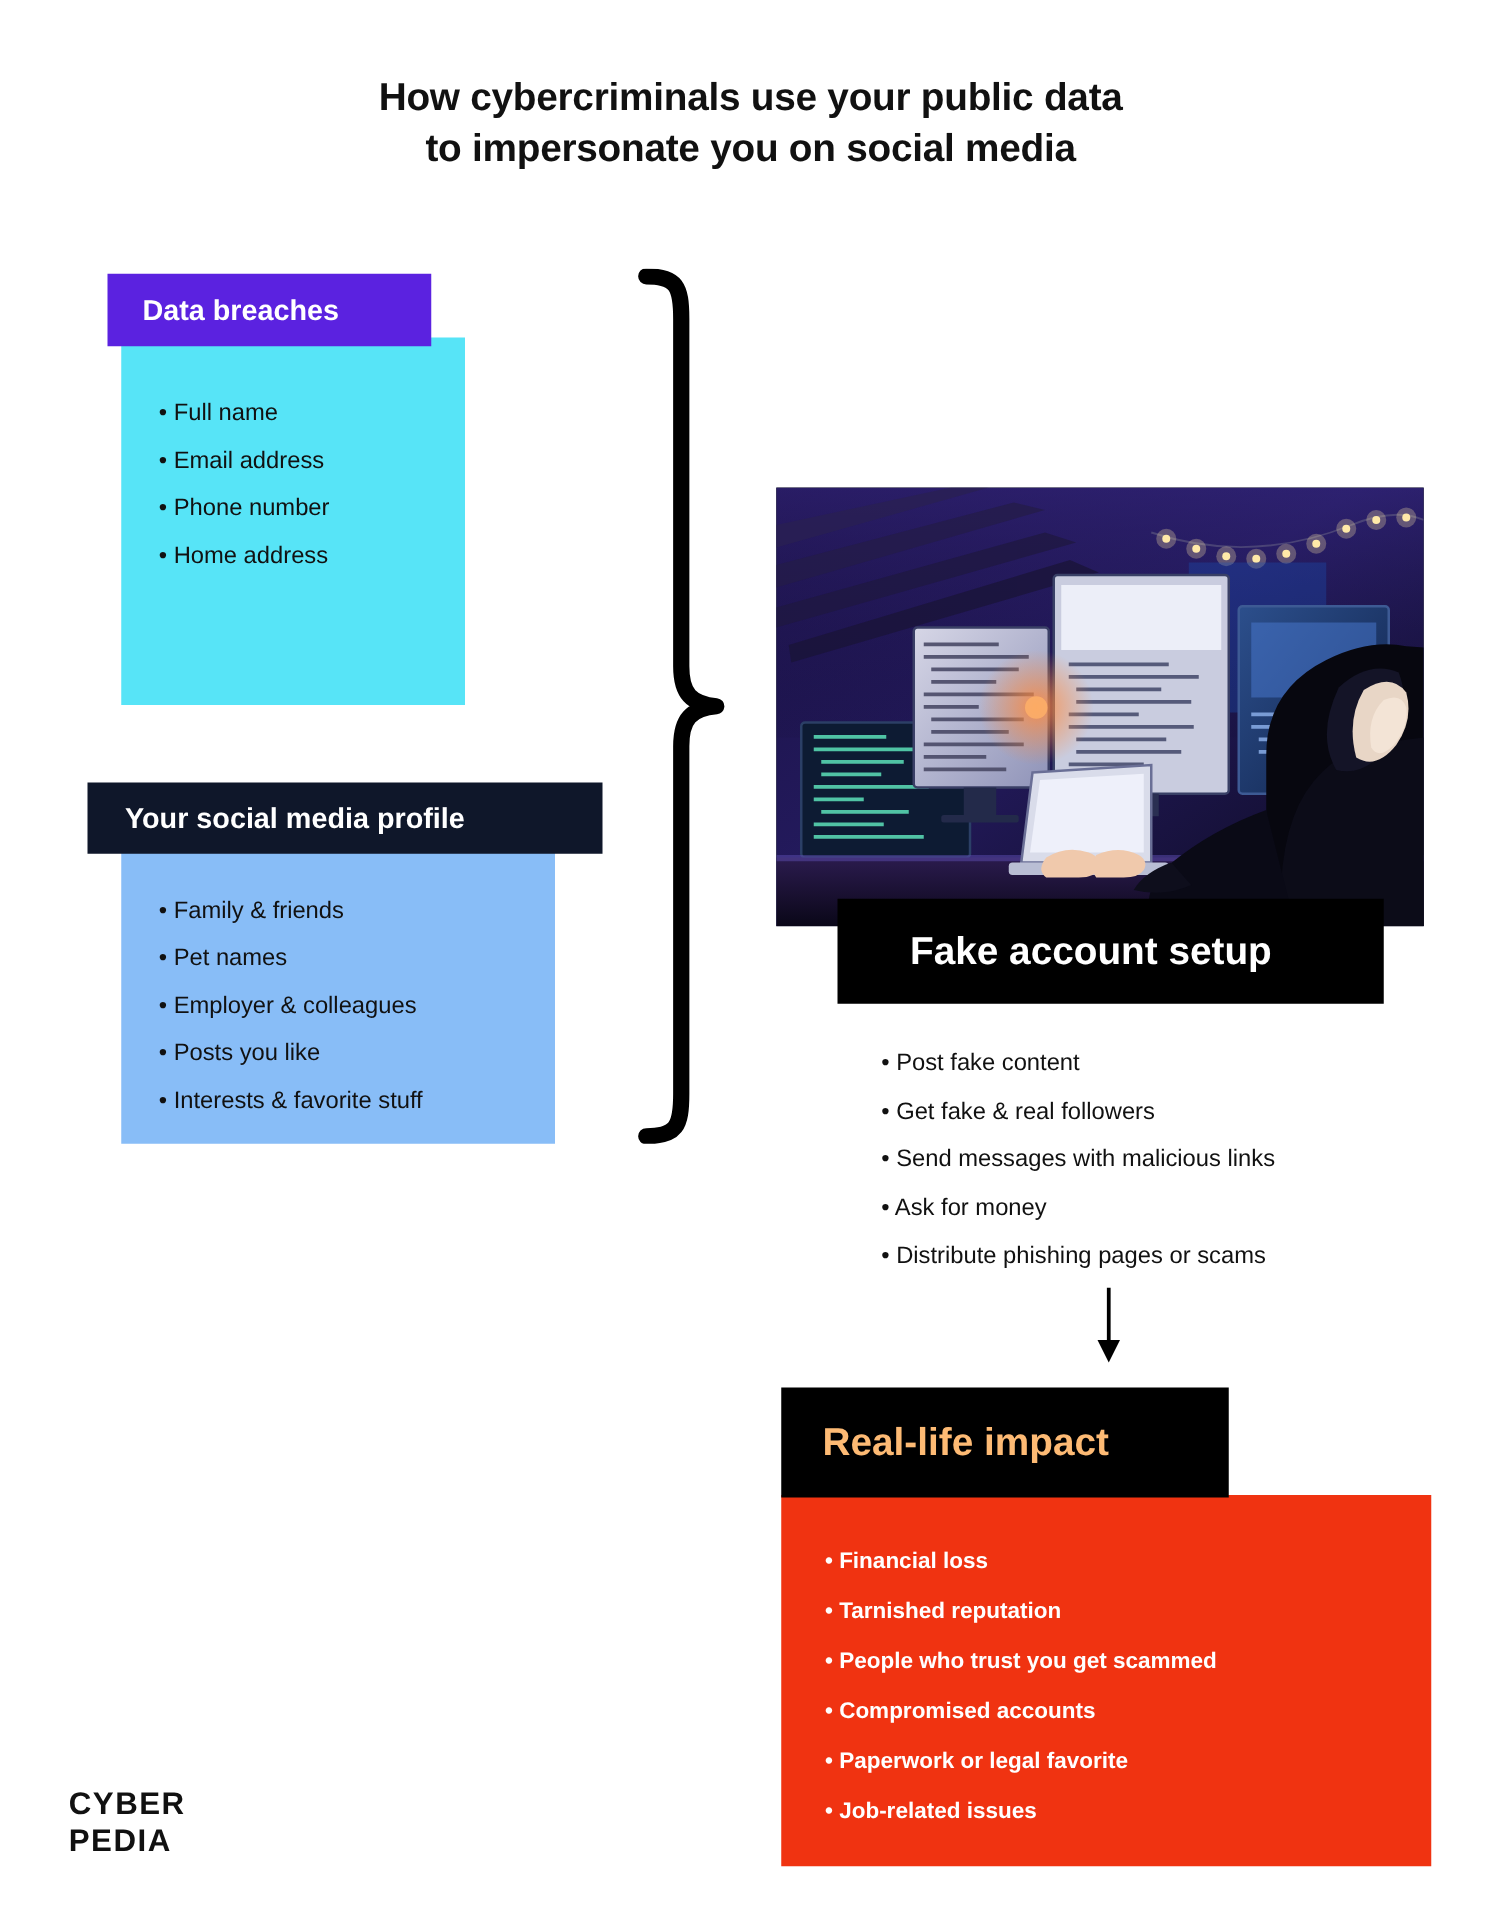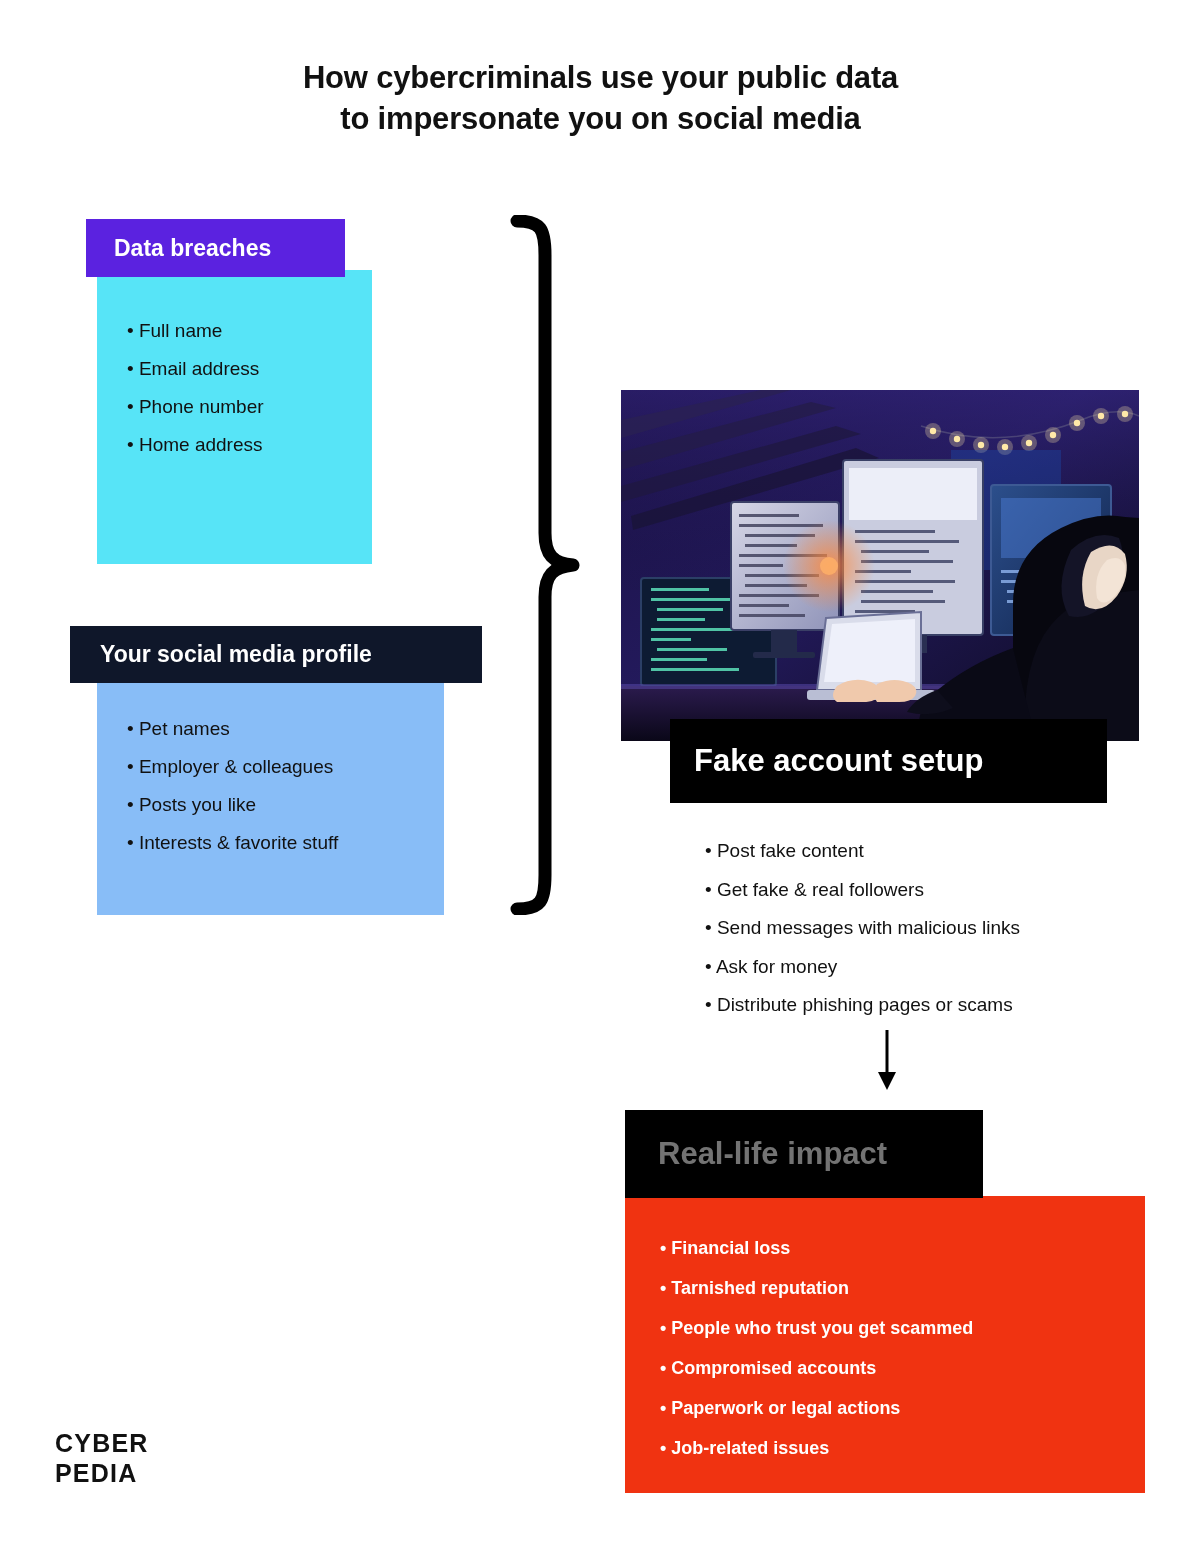--- a/index.html
+++ b/index.html
@@ -137,21 +137,21 @@
     left: 670px;
     top: 719px;
     width: 437px;
     height: 84px;
     background: #000000;
     color: #ffffff;
     font-size: 31px;
     font-weight: bold;
     display: flex;
     align-items: center;
-    padding-left: 24px;
+    padding-left: 58px;
     box-sizing: border-box;
   }
   .fake-list {
     position: absolute;
     left: 705px;
     top: 832px;
     width: 440px;
     margin: 0;
     padding: 0;
     list-style: none;
@@ -181,21 +181,21 @@
     height: 297px;
     background: #f03311;
   }
   .impact-header {
     position: absolute;
     left: 625px;
     top: 1110px;
     width: 358px;
     height: 88px;
     background: #000000;
-    color: #737373;
+    color: #fdba74;
     font-size: 31px;
     font-weight: bold;
     display: flex;
     align-items: center;
     padding-left: 33px;
     box-sizing: border-box;
   }
   .impact-list {
     position: absolute;
     left: 660px;
@@ -238,20 +238,21 @@
 <ul class="breach-list">
   <li>• Full name</li>
   <li>• Email address</li>
   <li>• Phone number</li>
   <li>• Home address</li>
 </ul>
 <div class="breach-header">Data breaches</div>
 
 <div class="social-body"></div>
 <ul class="social-list">
+  <li>• Family &amp; friends</li>
   <li>• Pet names</li>
   <li>• Employer &amp; colleagues</li>
   <li>• Posts you like</li>
   <li>• Interests &amp; favorite stuff</li>
 </ul>
 <div class="social-header">Your social media profile</div>
 
 <div class="brace">
   <svg width="75" height="700" viewBox="0 0 75 700" fill="none" xmlns="http://www.w3.org/2000/svg">
     <path d="M12 6 C 36 6, 40 14, 40 40 L40 318 C40 340, 48 348, 68 350 C48 352, 40 360, 40 382 L40 660 C40 686, 36 694, 12 694" stroke="#000000" stroke-width="13" stroke-linecap="round" stroke-linejoin="round" fill="none"></path>
@@ -438,20 +439,20 @@
   </svg>
 </div>
 
 <div class="impact-body"></div>
 <div class="impact-header">Real-life impact</div>
 <ul class="impact-list">
   <li>• Financial loss</li>
   <li>• Tarnished reputation</li>
   <li>• People who trust you get scammed</li>
   <li>• Compromised accounts</li>
-  <li>• Paperwork or legal actions</li>
+  <li>• Paperwork or legal favorite</li>
   <li>• Job-related issues</li>
 </ul>
 
 <div class="logo">
   <span>CYBER</span>
   <span class="l2">PEDIA</span>
 </div>
 
 </body></html>

